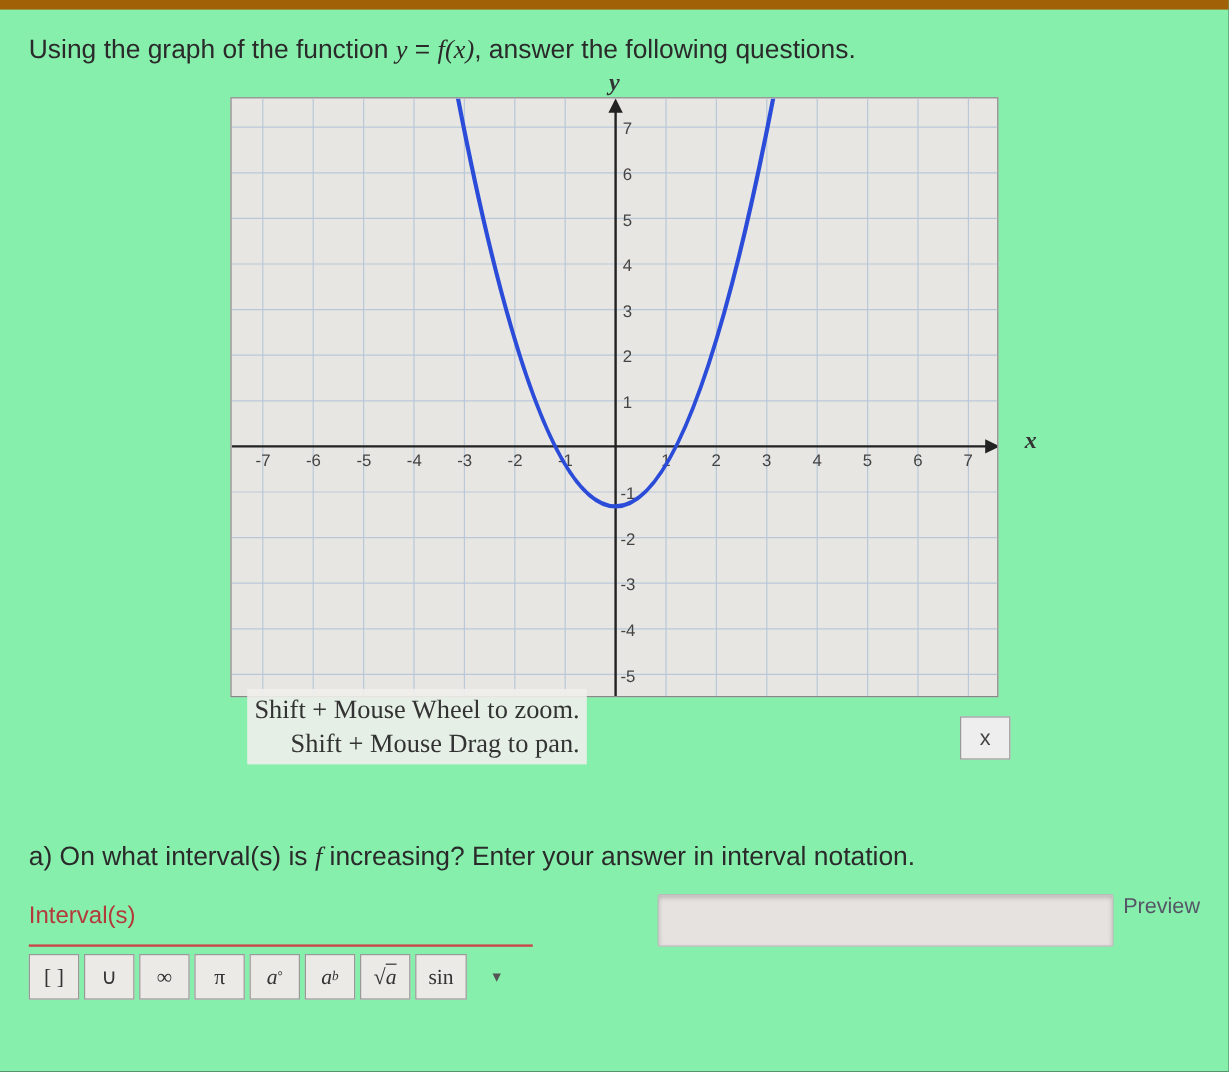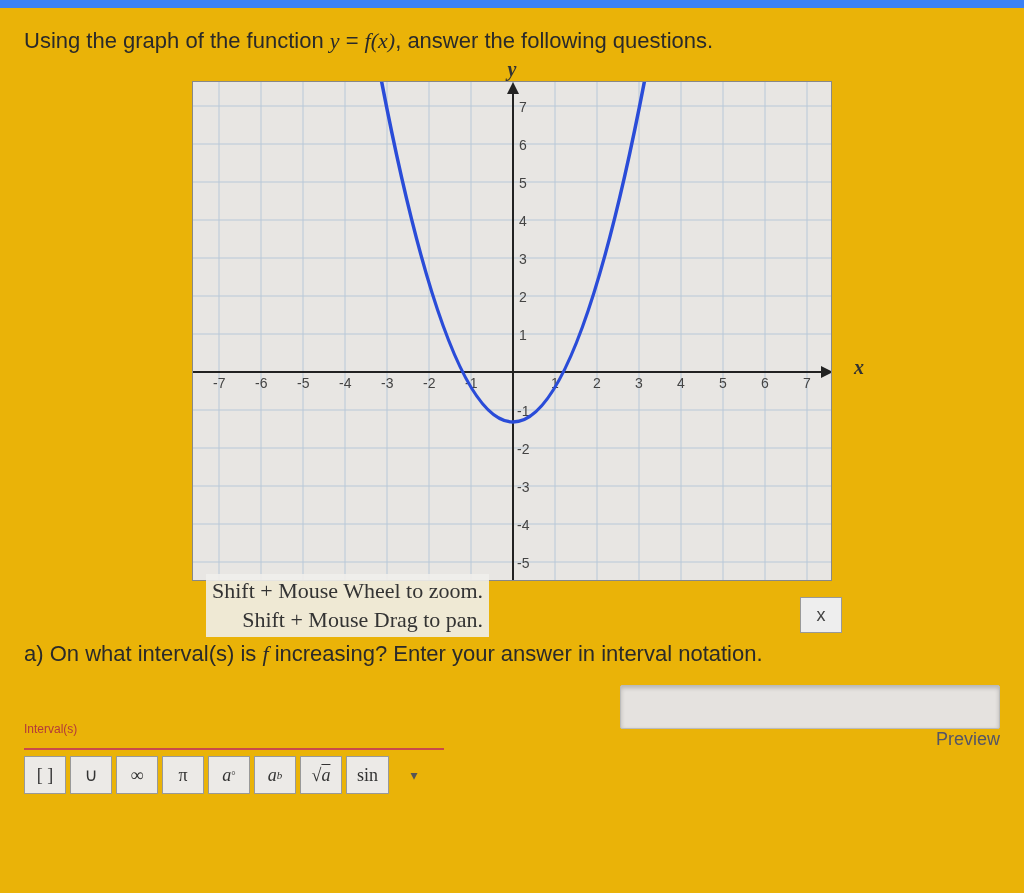--- a/index.html
+++ b/index.html
@@ -6,26 +6,26 @@
   body {
     margin: 0;
     padding: 0;
     background: #1a1a1a;
     font-family: Arial, sans-serif;
     width: 1024px;
     height: 893px;
     overflow: hidden;
   }
   .page {
-    background: #eab308;
+    background: #86efac;
     width: 1024px;
     height: 893px;
     padding: 20px 24px;
     position: relative;
-    border-top: 8px solid #3b82f6;
+    border-top: 8px solid #a16207;
   }
   .prompt {
     font-size: 22px;
     color: #2a2a2a;
     margin-bottom: 4px;
   }
   .prompt .math { font-style: italic; font-family: 'Times New Roman', serif; }
   .prompt .f { font-style: italic; font-family: 'Times New Roman', serif; font-weight: 500; }
   .y-label { text-align:center; font-style: italic; font-family:'Times New Roman',serif; font-size:20px; font-weight:bold; color:#333; }
   .graph-wrap {
@@ -81,29 +81,29 @@
     position: absolute;
     left: 0; right:0;
     bottom:-76px;
     height: 76px;
     border-left:1px solid #888;
     border-right:1px solid #888;
     border-bottom:1px solid #888;
     background: #e8e6e3;
     z-index:-1;
   }
-  .question { font-size: 22px; color:#2a2a2a; margin-top: 60px; }
+  .question { font-size: 22px; color:#2a2a2a; margin-top: 120px; }
   .question .f { font-style: italic; font-family:'Times New Roman',serif; }
   .answer-row {
     display:flex;
     align-items:flex-end;
     justify-content: space-between;
     margin-top: 18px;
   }
-  .interval-label { color:#b33a3a; font-size:12px; }
+  .interval-label { color:#b33a3a; font-size:20px; }
   .answer-input {
     width: 380px; height: 44px;
     background: #e5e2df;
     border: 1px solid #bbb;
     border-radius: 2px;
     box-shadow: inset 0 2px 4px rgba(0,0,0,0.2);
     font-size:18px;
     padding:6px;
   }
   .preview-link { color:#556; font-size:18px; margin-left:8px; cursor:pointer; }
@@ -231,21 +231,21 @@
 
   <div class="question">
     <span>a) On what interval(s) is </span><span class="f">f</span><span> increasing? Enter your answer in interval notation.</span>
   </div>
 
   <div class="answer-row">
     <div>
       <div class="interval-label">Interval(s)</div>
       <div class="underline-red"></div>
     </div>
-    <div style="display:flex;align-items:flex-end;flex-direction:column;">
+    <div style="display:flex;align-items:flex-start;">
       <input class="answer-input" type="text" style="">
       <span class="preview-link">Preview</span>
     </div>
   </div>
 
   <div class="toolbar">
     <div class="tb-btn">[ ]</div>
     <div class="tb-btn">∪</div>
     <div class="tb-btn">∞</div>
     <div class="tb-btn">π</div>

